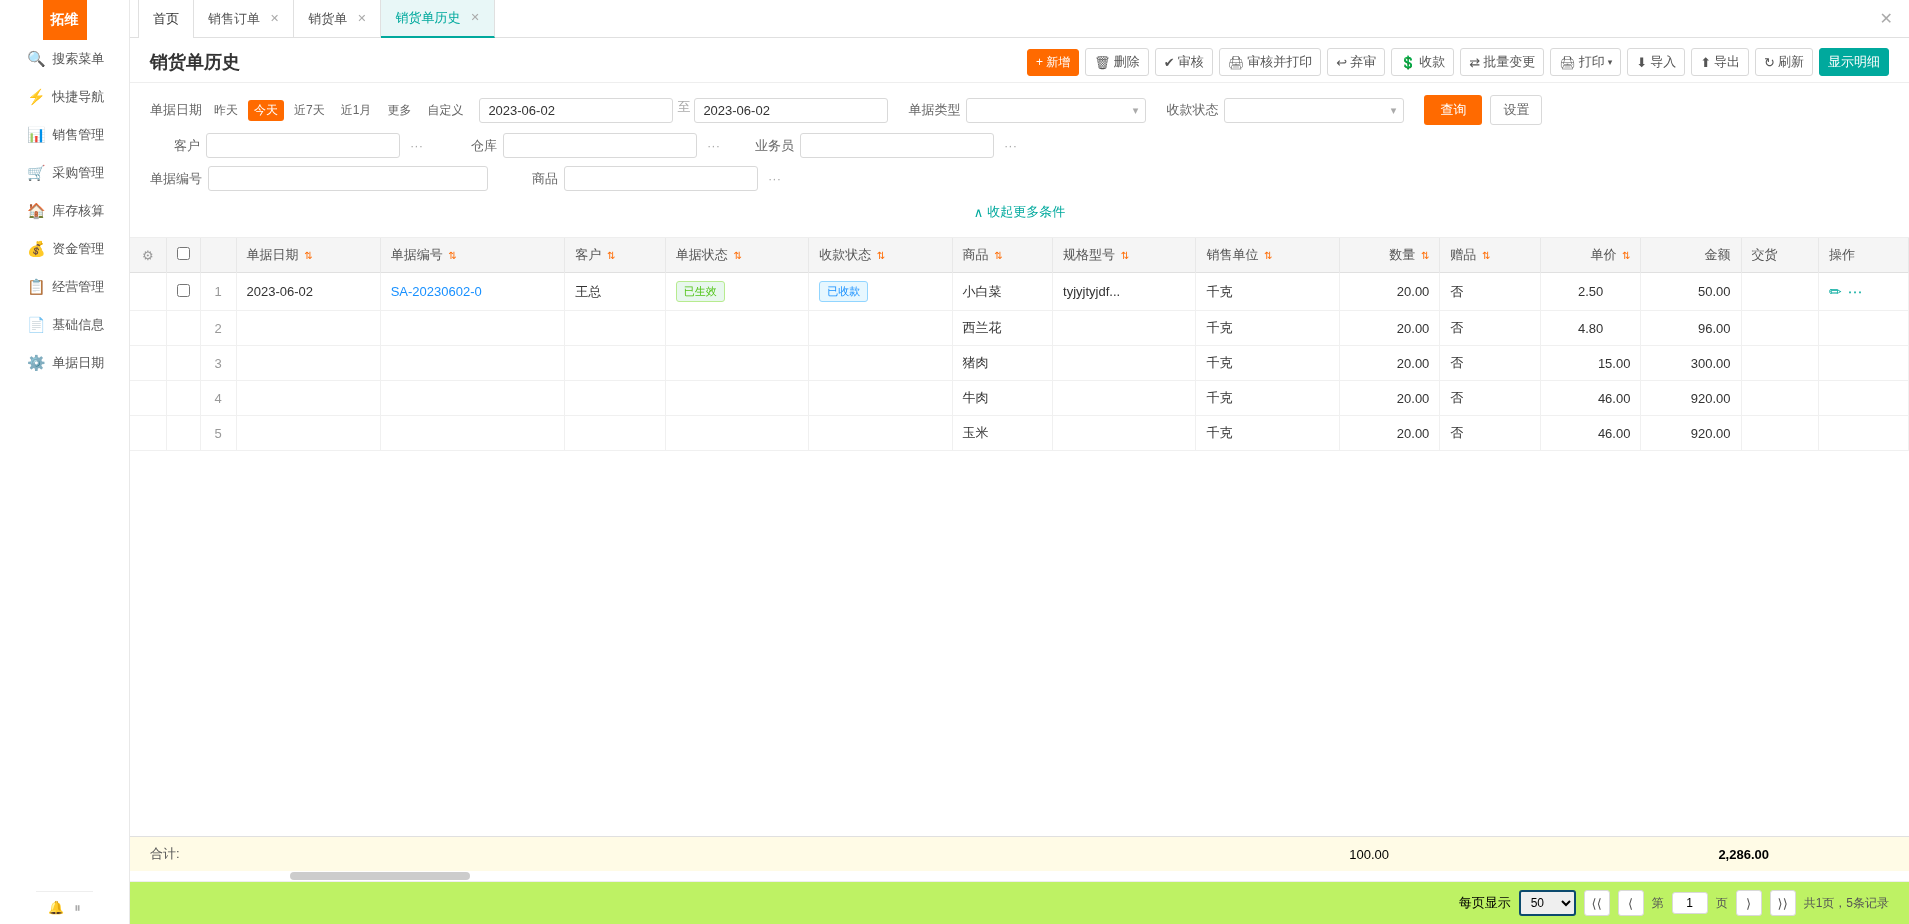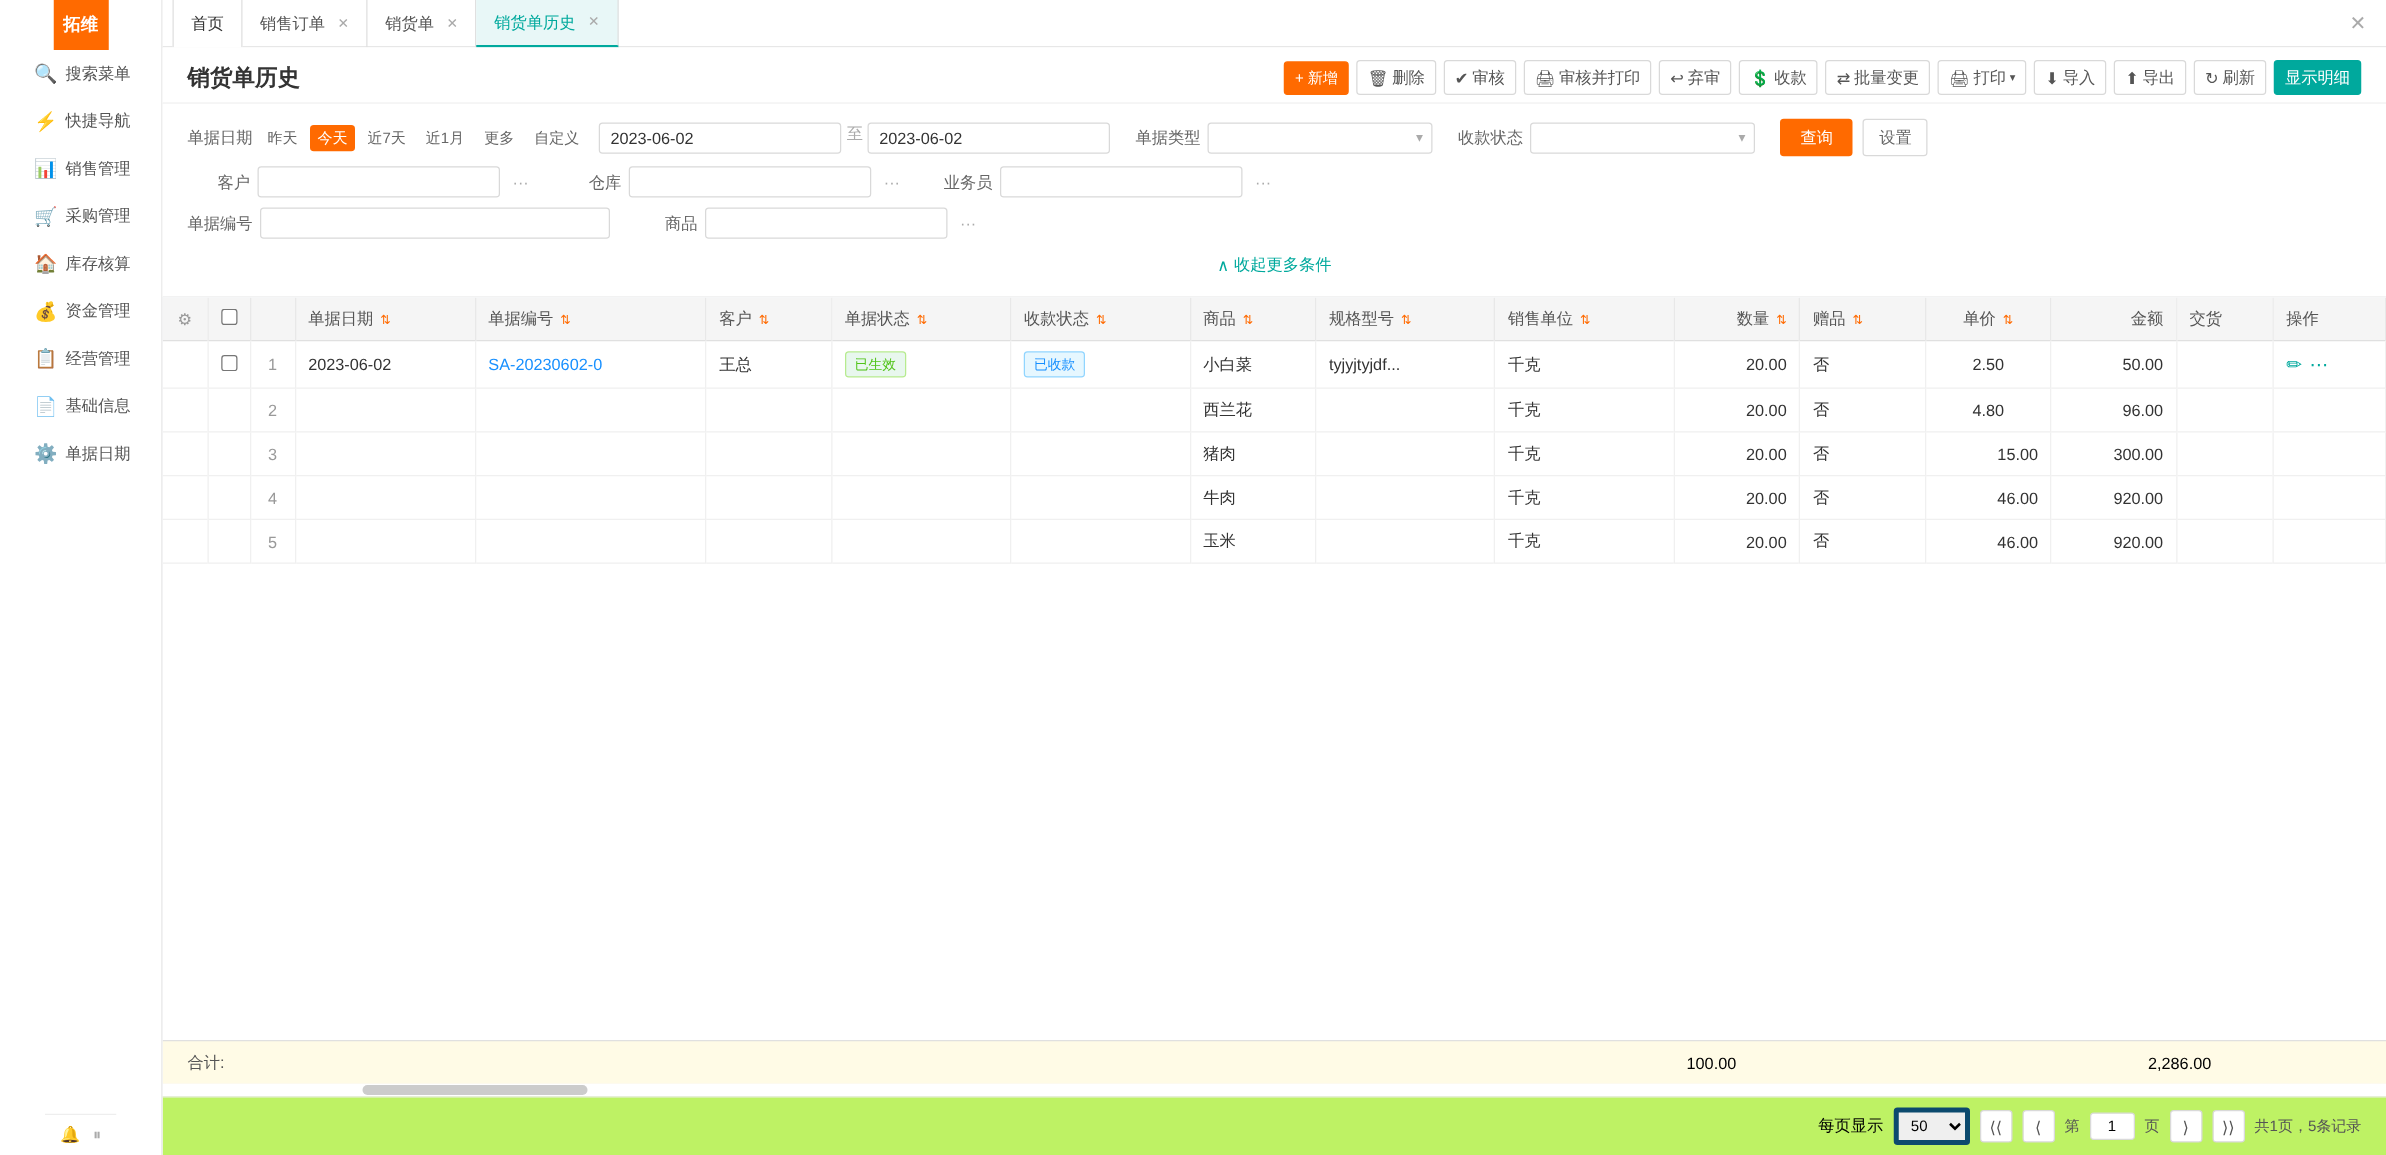--- a/index.html
+++ b/index.html
@@ -282,21 +282,21 @@
     .pagination-bar {
       background: #bef264;
       border-top: 1px solid #eee;
       padding: 8px 20px;
       display: flex;
       align-items: center;
       justify-content: flex-end;
       gap: 8px;
     }
     .page-size-select {
-      border: 4px solid #0c4a6e;
+      border: 2px solid #0c4a6e;
       border-radius: 3px;
       padding: 3px 6px;
       font-size: 12px;
       outline: none;
     }
     .page-btn {
       width: 26px;
       height: 26px;
       display: flex;
       align-items: center;
@@ -593,21 +593,21 @@
               <span class="sort-icon col-sort">⇅</span>
             </th>
             <th style="text-align:right;">
               <span>数量</span>
               <span class="sort-icon col-sort">⇅</span>
             </th>
             <th>
               <span>赠品</span>
               <span class="sort-icon col-sort">⇅</span>
             </th>
-            <th style="text-align:center;">
+            <th style="text-align:right;">
               <span>单价</span>
               <span class="sort-icon col-sort">⇅</span>
             </th>
             <th style="text-align:right;">金额</th>
             <th>交货</th>
             <th>操作</th>
           </tr>
         </thead>
         <tbody id="table-body">
         <tr>
@@ -749,21 +749,21 @@
       </td>
     </tr>
           </tbody>
       </table>
     </div>
 
     <div class="table-footer">
       <span class="footer-label">合计:</span>
       <span style="flex:1;"></span>
       <span class="footer-cell" style="margin-right:280px;">100.00</span>
-      <span class="footer-cell" style="margin-right:120px;">2,286.00</span>
+      <span class="footer-cell" style="margin-right:120px;font-weight:bold;">2,286.00</span>
     </div>
 
     <div class="scrollbar-area">
       <div class="scrollbar-thumb"></div>
     </div>
 
     <div class="pagination-bar">
       <span>每页显示</span>
       <select class="page-size-select">
         <option value="50" selected="">50</option>

